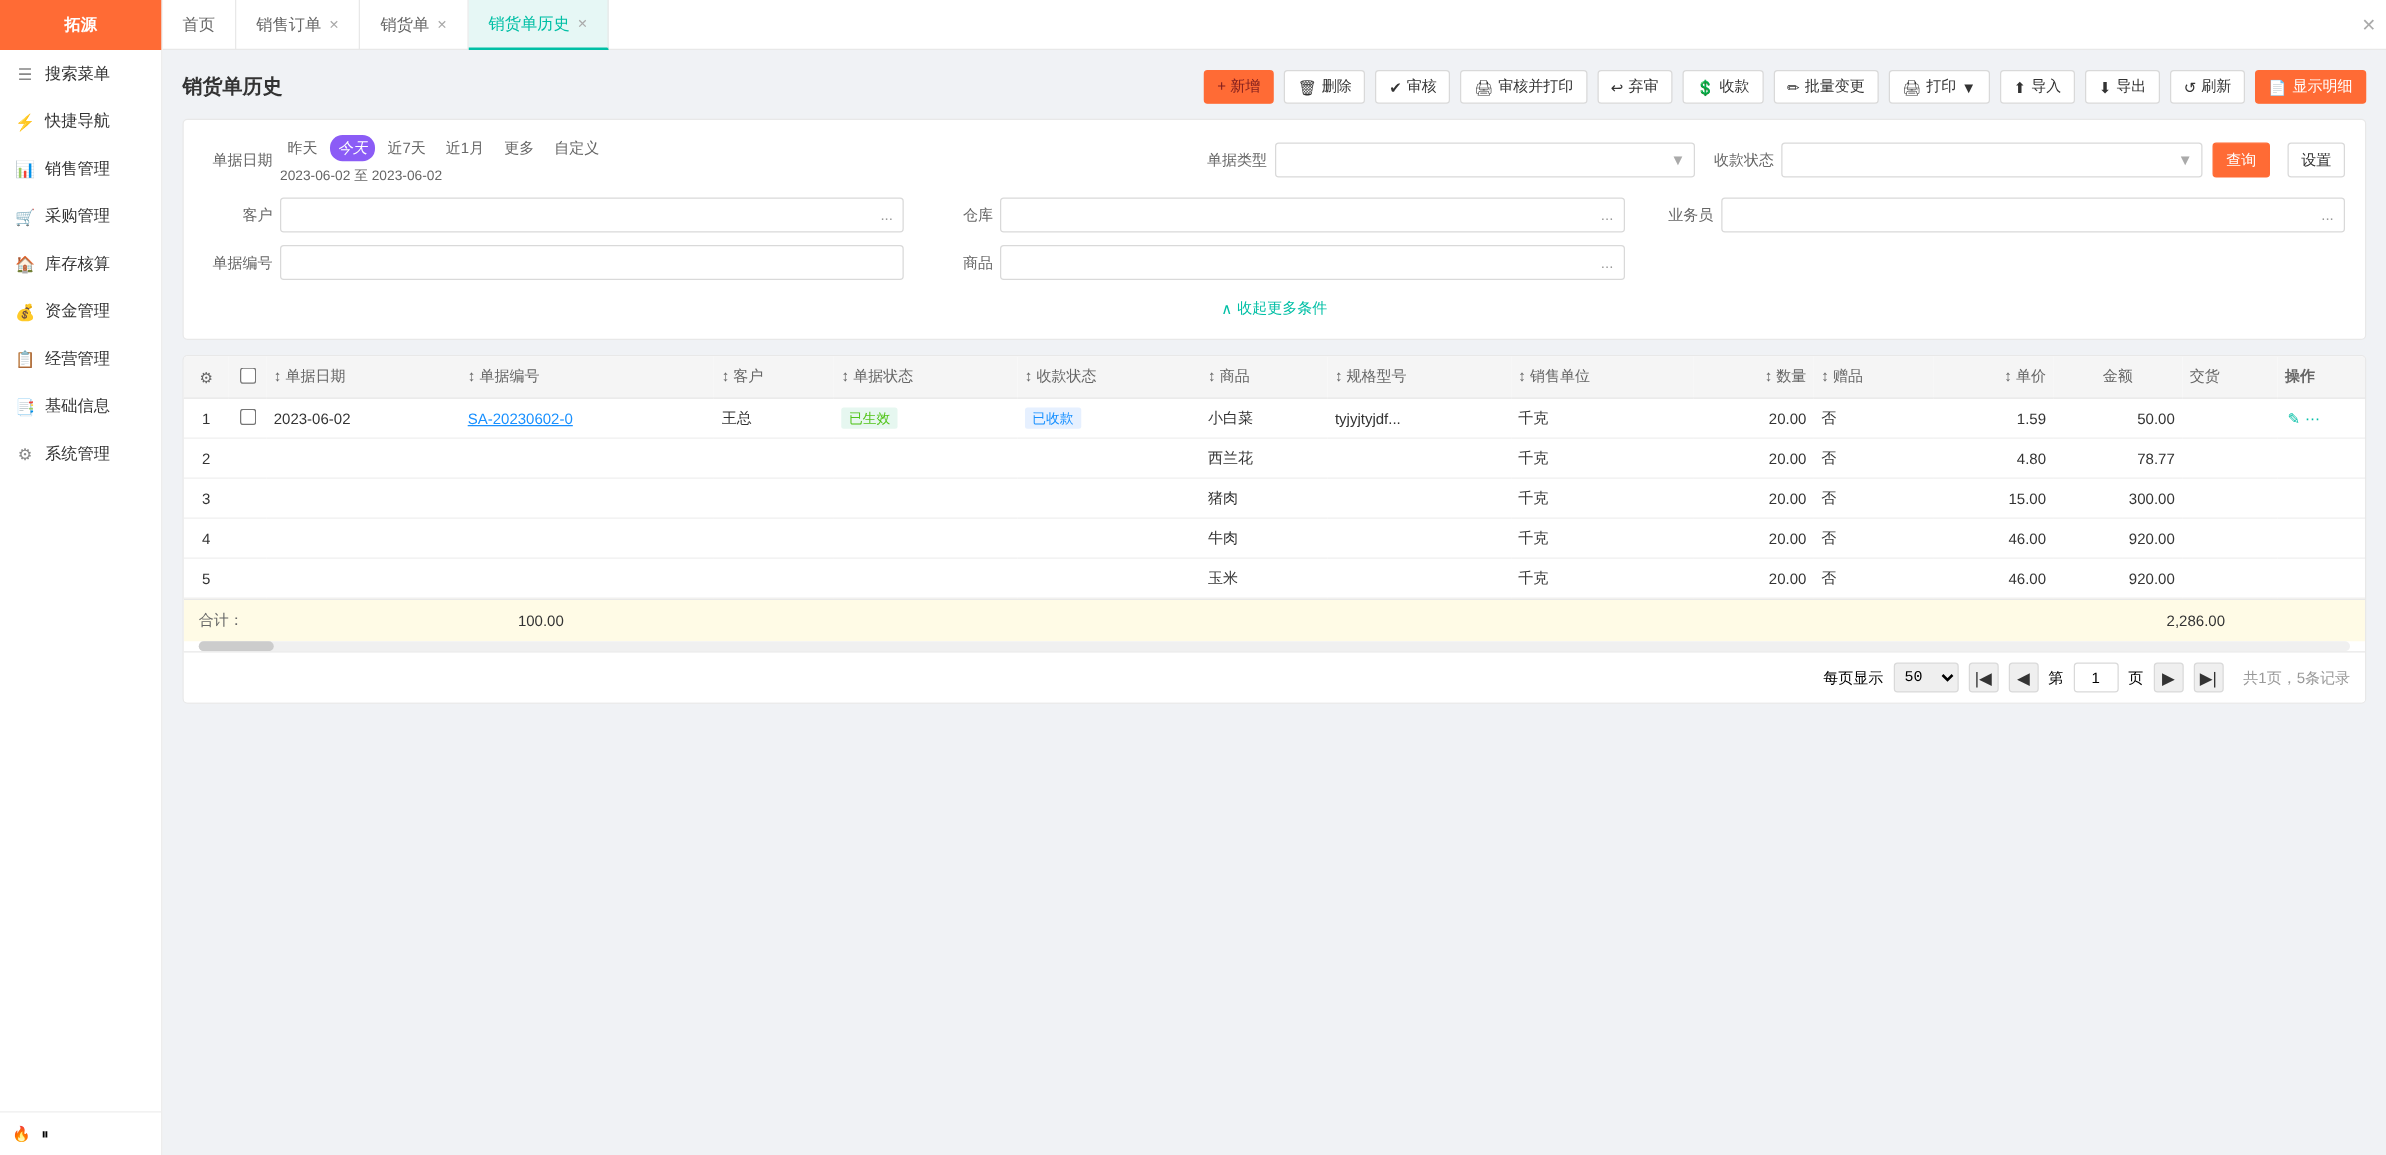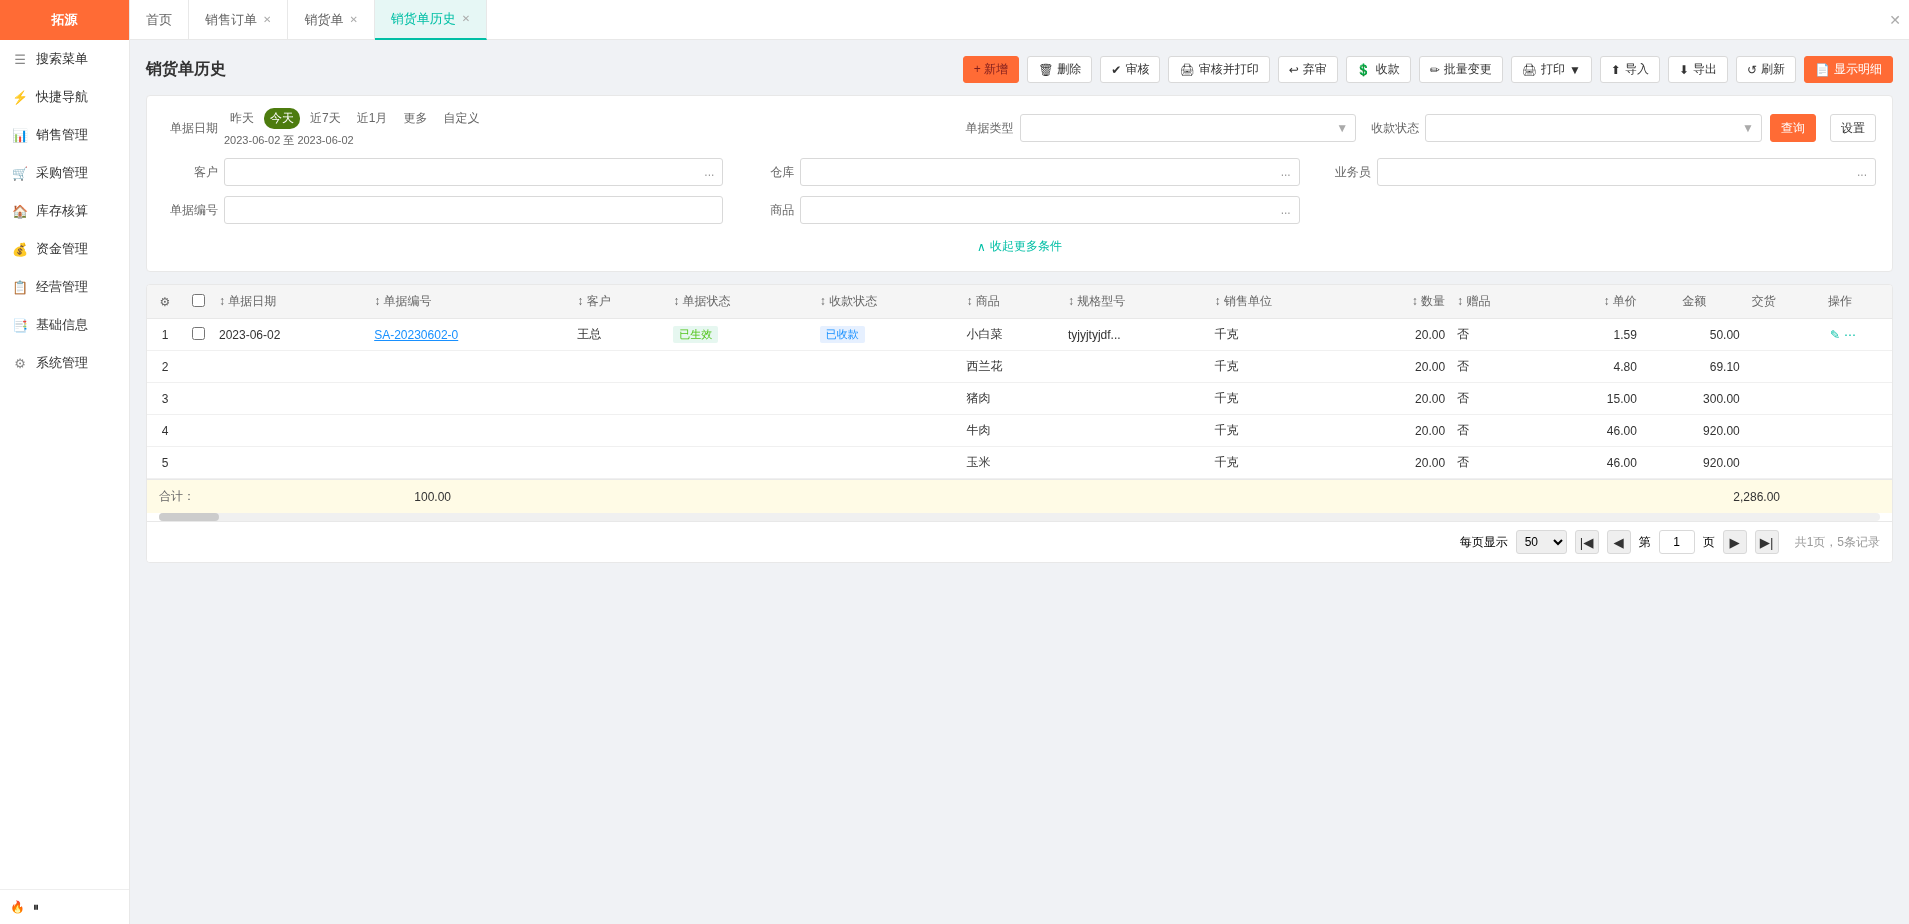--- a/index.html
+++ b/index.html
@@ -35,21 +35,21 @@
 
     
     .filter-panel { background: #fff; border-radius: 4px; padding: 12px 16px; margin-bottom: 12px; border: 1px solid #e8e8e8; }
     .filter-row { display: flex; gap: 16px; margin-bottom: 10px; align-items: center; }
     .filter-item { display: flex; align-items: center; gap: 6px; flex: 1; }
     .filter-label { color: #666; white-space: nowrap; min-width: 55px; text-align: right; }
     .filter-input { flex: 1; height: 28px; border: 1px solid #d9d9d9; border-radius: 3px; padding: 0 8px; font-size: 12px; color: #333; background: #fff; }
     .filter-input-dots { flex: 1; height: 28px; border: 1px solid #d9d9d9; border-radius: 3px; padding: 0 8px; font-size: 12px; color: #999; background: #fff; display: flex; align-items: center; justify-content: flex-end; cursor: pointer; }
     .date-tabs { display: flex; gap: 4px; }
     .date-tab { padding: 2px 6px; cursor: pointer; color: #666; font-size: 12px; border-radius: 2px; }
-    .date-tab.active { background: #4d7c0f; color: white; border-radius: 10px; }
+    .date-tab.active { background: #8b5cf6; color: white; border-radius: 10px; font-style: italic; }
     .date-value { font-size: 11px; color: #666; }
     .collapse-btn { display: flex; align-items: center; justify-content: center; gap: 4px; color: #00bfa5; cursor: pointer; font-size: 12px; padding: 4px; }
 
     
     .table-container { background: #fff; border-radius: 4px; border: 1px solid #e8e8e8; overflow: hidden; }
     table { width: 100%; border-collapse: collapse; font-size: 12px; }
     thead tr { background: #f5f5f5; }
     th { padding: 8px 6px; text-align: left; color: #666; border-bottom: 1px solid #e8e8e8; font-weight: normal; white-space: nowrap; }
     td { padding: 7px 6px; border-bottom: 1px solid #f0f0f0; color: #333; }
     .badge { display: inline-block; padding: 1px 6px; border-radius: 2px; font-size: 11px; }
@@ -61,21 +61,21 @@
     
     .table-footer { display: flex; align-items: center; padding: 8px 12px; background: #fffbe6; border-top: 1px solid #e8e8e8; font-size: 12px; color: #333; }
     .total-label { margin-right: 16px; color: #666; }
     .total-qty { margin-right: auto; }
     .total-amt { }
 
     
     .pagination { display: flex; align-items: center; justify-content: flex-end; padding: 8px 12px; background: #fff; border-top: 1px solid #e8e8e8; gap: 8px; font-size: 12px; }
     .page-btn { width: 24px; height: 24px; display: inline-flex; align-items: center; justify-content: center; border: 1px solid #d9d9d9; border-radius: 3px; cursor: pointer; color: #333; }
     .page-input { width: 36px; height: 24px; border: 1px solid #d9d9d9; border-radius: 3px; text-align: center; font-size: 12px; }
-    .page-select { height: 24px; border: 1px solid #d9d9d9; border-radius: 3px; font-size: 12px; padding: 0 4px; }
+    .page-select { height: 24px; border: 1px solid #d9d9d9; border-radius: 3px; font-size: 12px; padding: 0 4px; font-family: Liberation Mono, monospace; }
     .scrollbar-area { background: #f0f0f0; height: 8px; margin: 0 12px; border-radius: 4px; }
     .scrollbar-thumb { background: #ccc; height: 8px; width: 60px; border-radius: 4px; }
   </style>
 </head>
 <body>
 
 <div class="sidebar">
   <div class="sidebar-logo">
     <span>拓源</span>
   </div>
@@ -323,21 +323,21 @@
             <th style="text-align:right;">
               <span>↕</span>
               <span>单价</span>
             </th>
             <th style="text-align:center;">
               <span>金额</span>
             </th>
             <th>
               <span>交货</span>
             </th>
-            <th style="width:70px;">
+            <th style="width:70px;font-weight:bold;">
               <span>操作</span>
             </th>
           </tr>
         </thead>
         <tbody id="table-body">
             <tr>
       <td style="text-align:center;">1</td>
       <td style="text-align:center;"><input type="checkbox" style=""></td>
       <td>2023-06-02</td>
       <td><span class="link">SA-20230602-0</span></td>
@@ -361,21 +361,21 @@
       <td></td>
       <td></td>
       <td></td>
       <td></td>
       <td>西兰花</td>
       <td></td>
       <td>千克</td>
       <td style="text-align:right;">20.00</td>
       <td>否</td>
       <td style="text-align:right;">4.80</td>
-      <td style="text-align:right;">69.10</td>
+      <td style="text-align:right;">78.77</td>
       <td></td>
       <td></td>
     </tr>
             <tr>
       <td style="text-align:center;">3</td>
       <td style="text-align:center;"></td>
       <td></td>
       <td></td>
       <td></td>
       <td></td>

